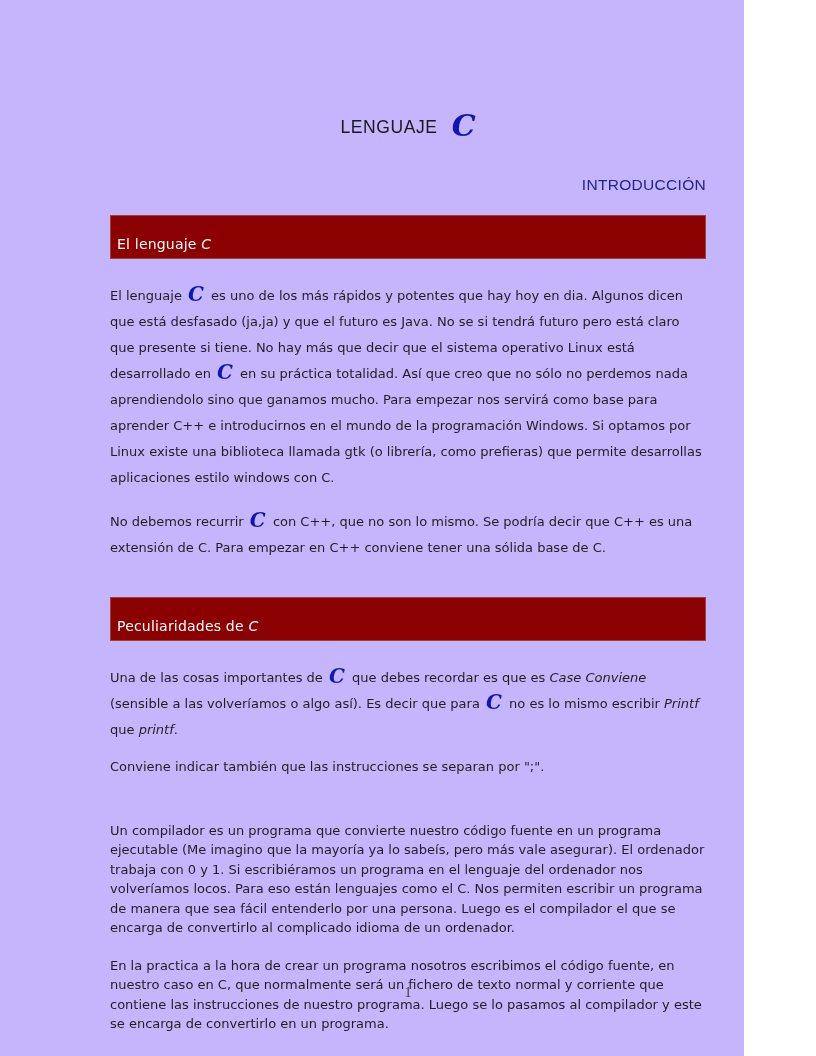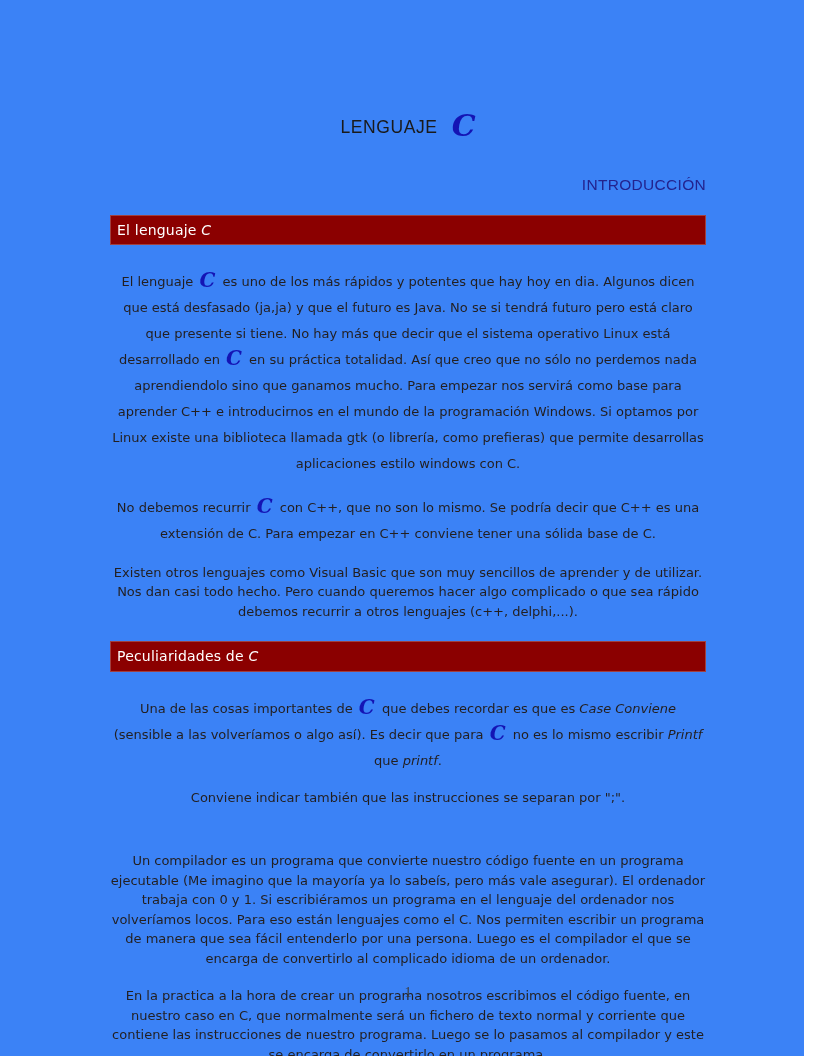--- a/index.html
+++ b/index.html
@@ -6,23 +6,23 @@
     margin: 0;
     padding: 0;
     background: #ffffff;
   }
   body {
     font-family: "DejaVu Sans", sans-serif;
     color: #231f20;
   }
   .page {
     position: relative;
-    width: 804px;
+    width: 744px;
     height: 1056px;
-    background: #3b82f6;
+    background: #c4b5fd;
     overflow: hidden;
     box-sizing: border-box;
   }
   .content {
     position: absolute;
     left: 110px;
     top: 0;
     width: 596px;
   }
 
@@ -76,35 +76,35 @@
 
   
   .bar {
     background: #8b0000;
     border: 1px solid #a04040;
     color: #ffffff;
     font-family: "DejaVu Sans", sans-serif;
     font-size: 14px;
     font-weight: 400;
     line-height: 1.45;
-    padding: 4px 0 4px 6px;
+    padding: 18px 0 4px 6px;
     box-sizing: border-box;
     width: 596px;
     letter-spacing: 0.2px;
   }
   .bar .cw { font-style: italic; }
 
   
   p.body {
     margin: 0;
     font-family: "DejaVu Sans", sans-serif;
     font-size: 13px;
     line-height: 19.5px;
     color: #231f20;
-    text-align: center;
+    text-align: left;
   }
   p.body.tall { line-height: 26px; }
   p.body em { font-style: italic; }
 
   
   .sp-24 { height: 24px; }
   .sp-20 { height: 20px; }
   .sp-18 { height: 18px; }
   .sp-16 { height: 16px; }
   .sp-14 { height: 14px; }
@@ -138,21 +138,20 @@
     <div class="sp-24"></div>
 
     <p class="body tall"><span>El lenguaje </span><span class="cglyph inline">C</span><span> es uno de los más rápidos y potentes que hay hoy en dia. Algunos dicen que está desfasado (ja,ja) y que el futuro es Java. No se si tendrá futuro pero está claro que presente si tiene. No hay más que decir que el sistema operativo Linux está desarrollado en </span><span class="cglyph inline">C</span><span> en su práctica totalidad. Así que creo que no sólo no perdemos nada aprendiendolo sino que ganamos mucho. Para empezar nos servirá como base para aprender C++ e introducirnos en el mundo de la programación Windows. Si optamos por Linux existe una biblioteca llamada gtk (o librería, como prefieras) que permite desarrollas aplicaciones estilo windows con C.</span></p>
 
     <div class="sp-18"></div>
 
     <p class="body tall"><span>No debemos recurrir </span><span class="cglyph inline">C</span><span> con C++, que no son lo mismo. Se podría decir que C++ es una extensión de C. Para empezar en C++ conviene tener una sólida base de C.</span></p>
 
     <div class="sp-16"></div>
 
-    <p class="body">Existen otros lenguajes como Visual Basic que son muy sencillos de aprender y de utilizar. Nos dan casi todo hecho. Pero cuando queremos hacer algo complicado o que sea rápido debemos recurrir a otros lenguajes (c++, delphi,...).</p>
 
     <div class="sp-20"></div>
 
     <div class="bar"><span>Peculiaridades de </span><span class="cw">C</span></div>
 
     <div class="sp-24"></div>
 
     <p class="body tall"><span>Una de las cosas importantes de </span><span class="cglyph inline">C</span><span> que debes recordar es que es </span><em>Case Conviene</em><span> (sensible a las volveríamos o algo así). Es decir que para </span><span class="cglyph inline">C</span><span> no es lo mismo escribir </span><em>Printf</em><span> que </span><em>printf</em><span>.</span></p>
 
     <div class="sp-14"></div>

